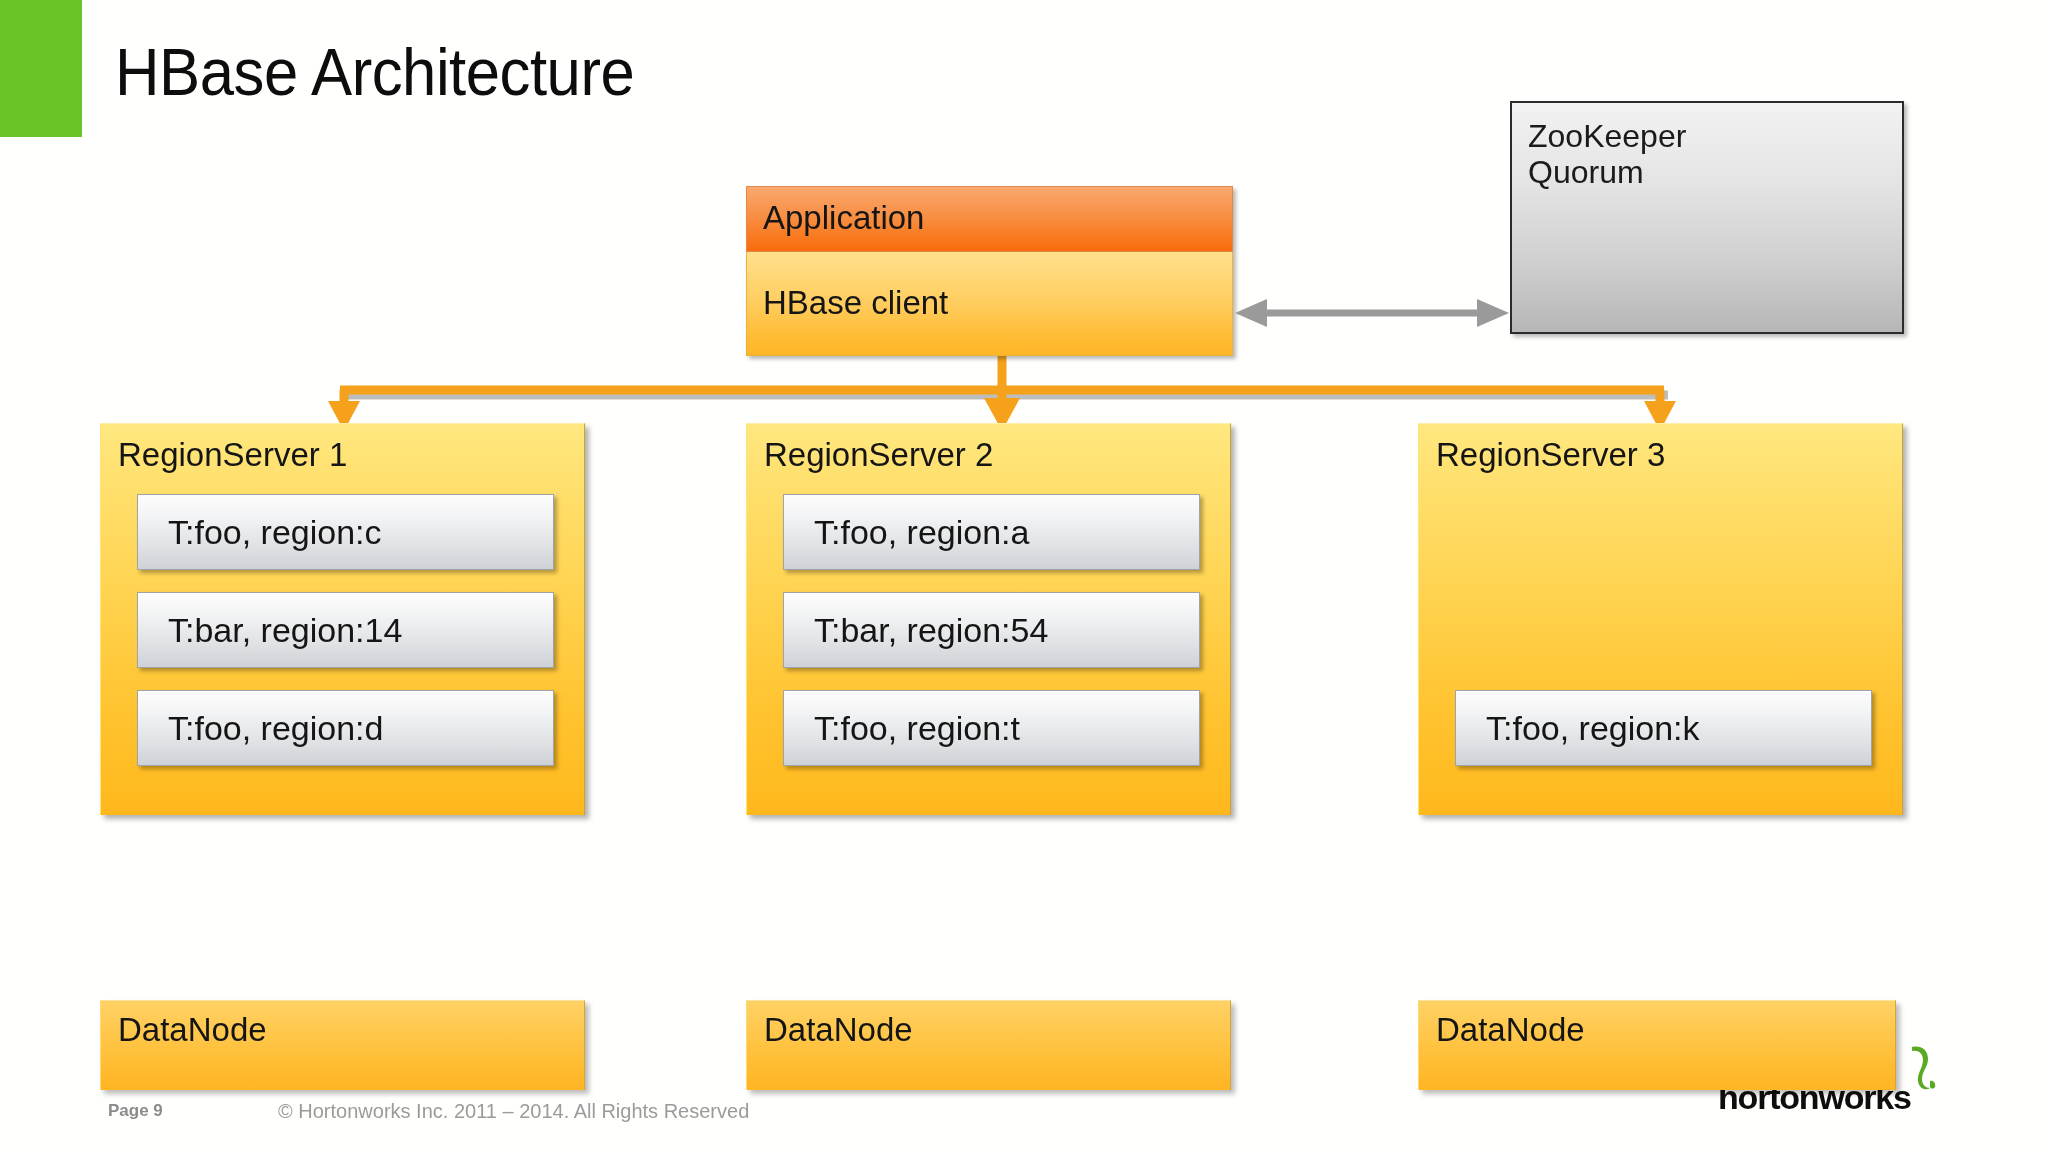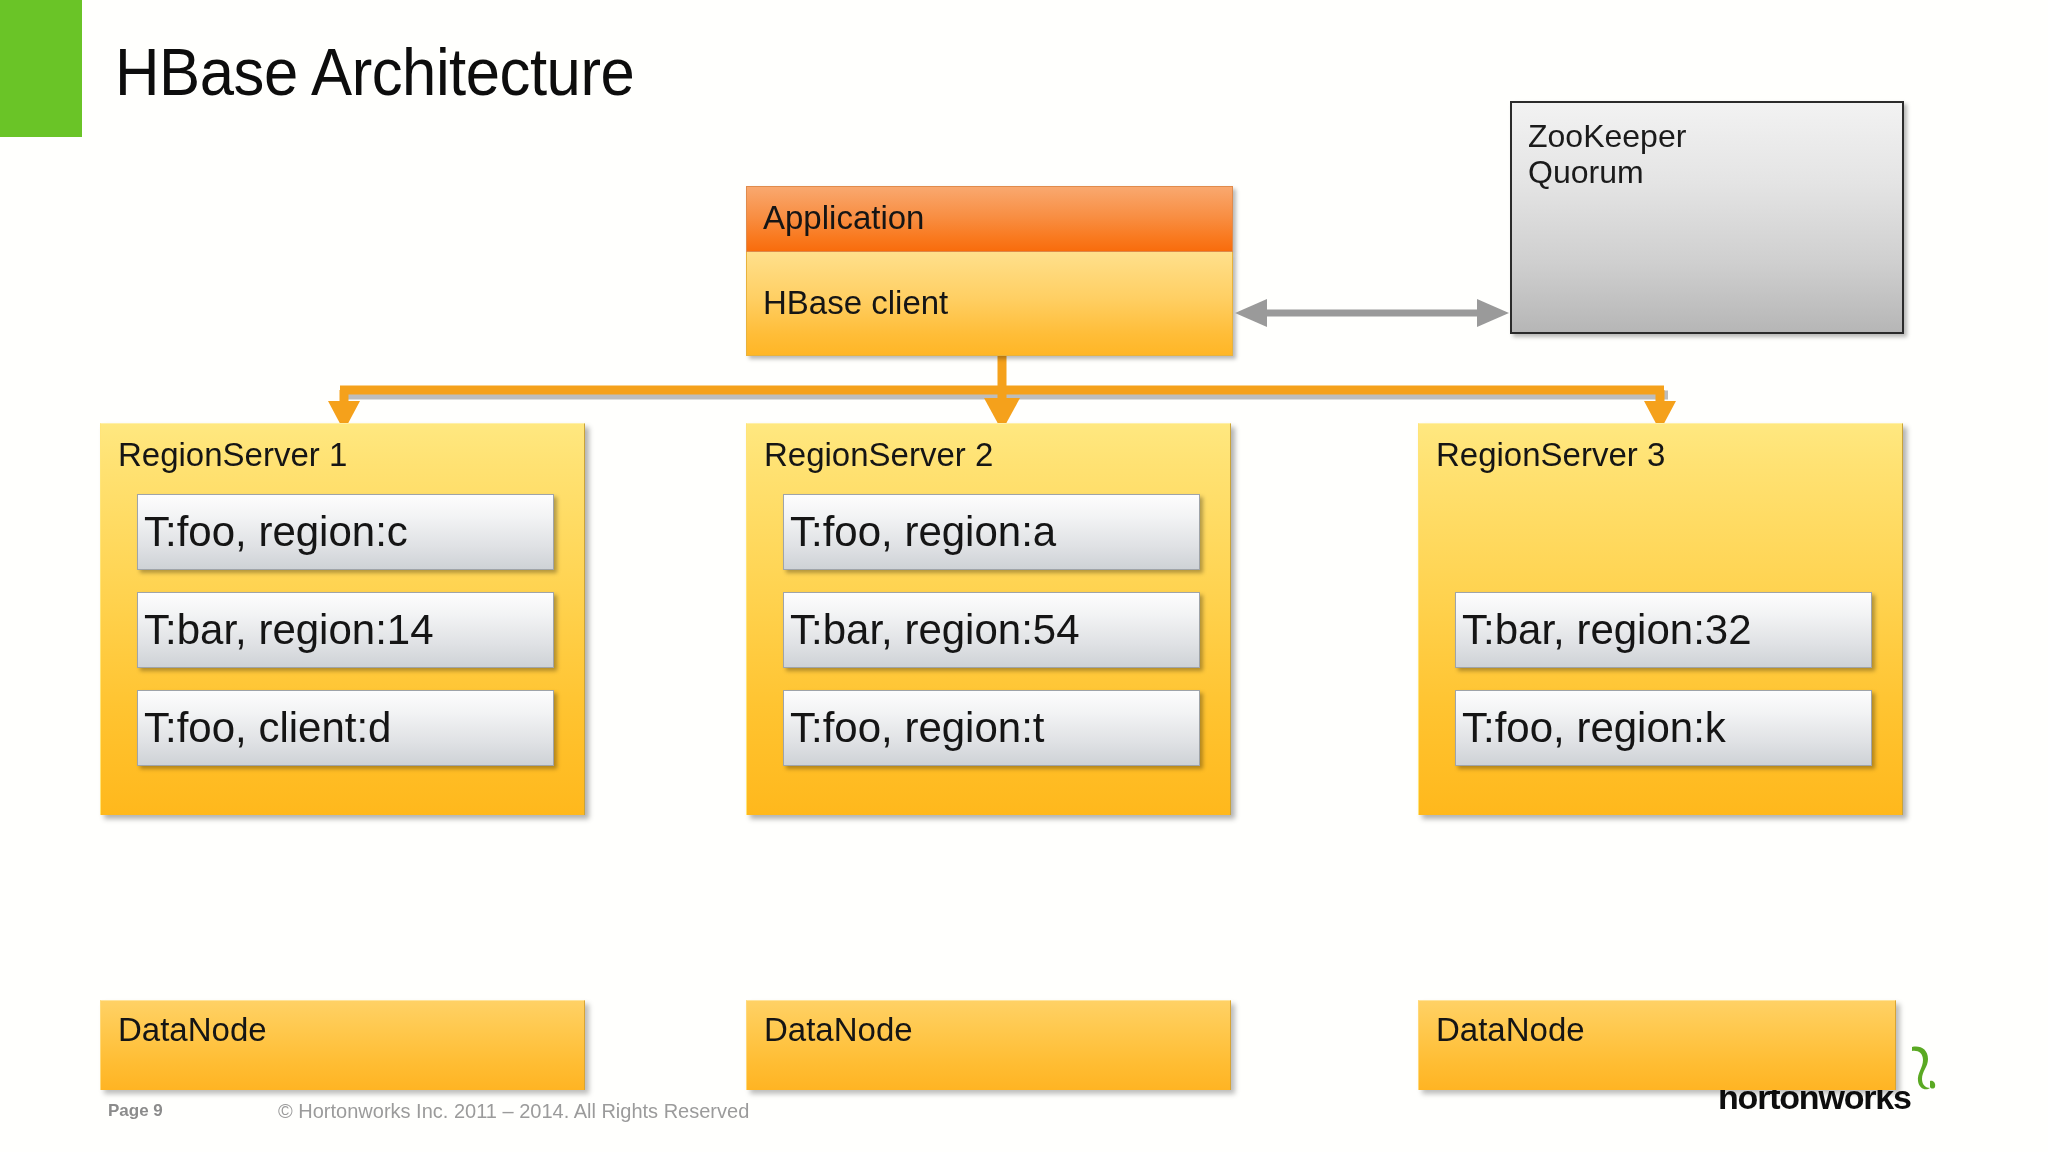--- a/index.html
+++ b/index.html
@@ -126,22 +126,22 @@
   .region-box {
     width: 100%; height: 100%;
     background: linear-gradient(to bottom, #fdfdfd 0%, #f2f3f4 30%, #dfe1e4 70%, #ced2d6 100%);
     border: 1px solid #9fa4a9;
     box-sizing: border-box;
     box-shadow: 3px 3px 4px rgba(0,0,0,0.30);
     display: flex;
     align-items: center;
   }
   .region-label {
-    padding-left: 6px;
-    font-size: 42px;
+    padding-left: 30px;
+    font-size: 34px;
     color: #151515;
     white-space: nowrap;
   }
 
   
   .dn-box {
     position: absolute;
     top: 1000px;
     width: 485px; height: 90px;
     background: linear-gradient(to bottom, #ffd165 0%, #ffc94f 30%, #ffbd33 70%, #ffb423 100%);
@@ -252,21 +252,21 @@
       <span class="region-label">T:foo, region:c</span>
     </div>
   </div>
   <div class="region-slot" style="top:168px">
     <div class="region-box">
       <span class="region-label">T:bar, region:14</span>
     </div>
   </div>
   <div class="region-slot" style="top:266px">
     <div class="region-box">
-      <span class="region-label">T:foo, client:d</span>
+      <span class="region-label">T:foo, region:d</span>
     </div>
   </div>
 </div>
 
 <div class="rs-box" style="left:746px">
   <div class="rs-title">RegionServer 2</div>
   <div class="region-slot" style="top:70px">
     <div class="region-box">
       <span class="region-label">T:foo, region:a</span>
     </div>
@@ -279,25 +279,20 @@
   <div class="region-slot" style="top:266px">
     <div class="region-box">
       <span class="region-label">T:foo, region:t</span>
     </div>
   </div>
 </div>
 
 <div class="rs-box" style="left:1418px">
   <div class="rs-title">RegionServer 3</div>
 
-  <div class="region-slot" style="top:168px">
-    <div class="region-box">
-      <span class="region-label">T:bar, region:32</span>
-    </div>
-  </div>
   <div class="region-slot" style="top:266px">
     <div class="region-box">
       <span class="region-label">T:foo, region:k</span>
     </div>
   </div>
 </div>
 
 <div class="dn-box" style="left:100px">
   <span class="dn-label">DataNode</span>
 </div>

